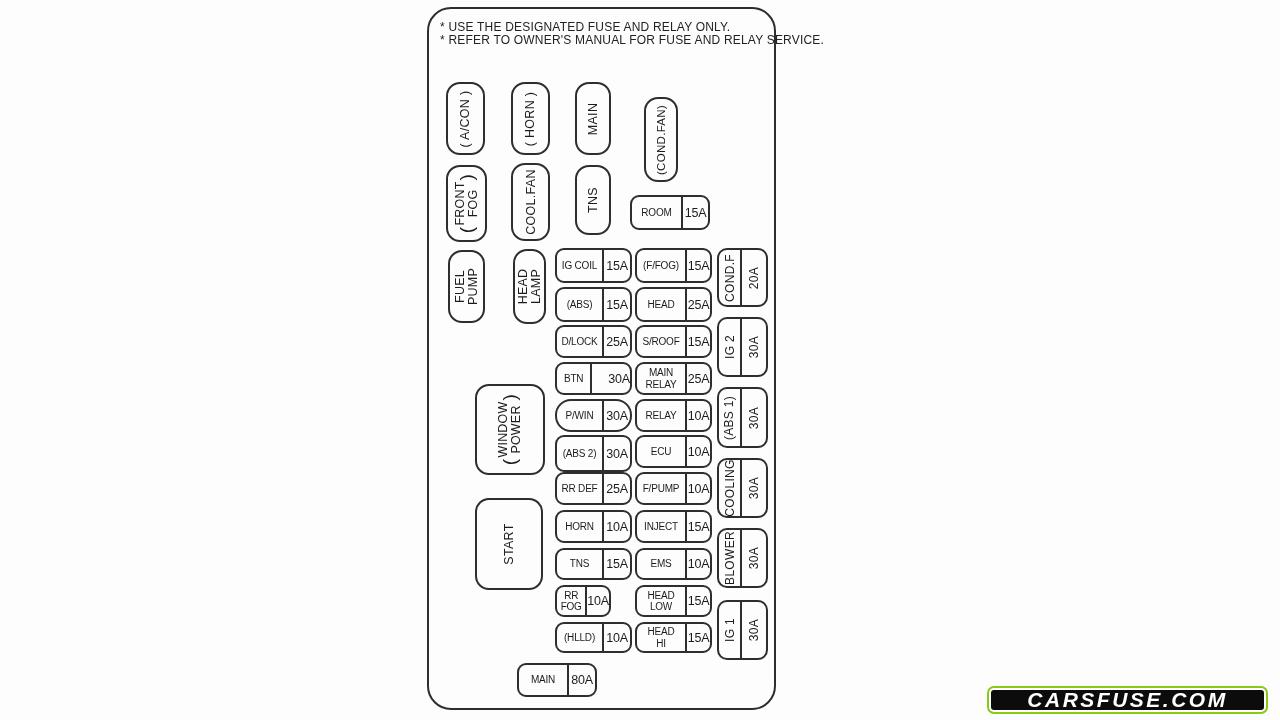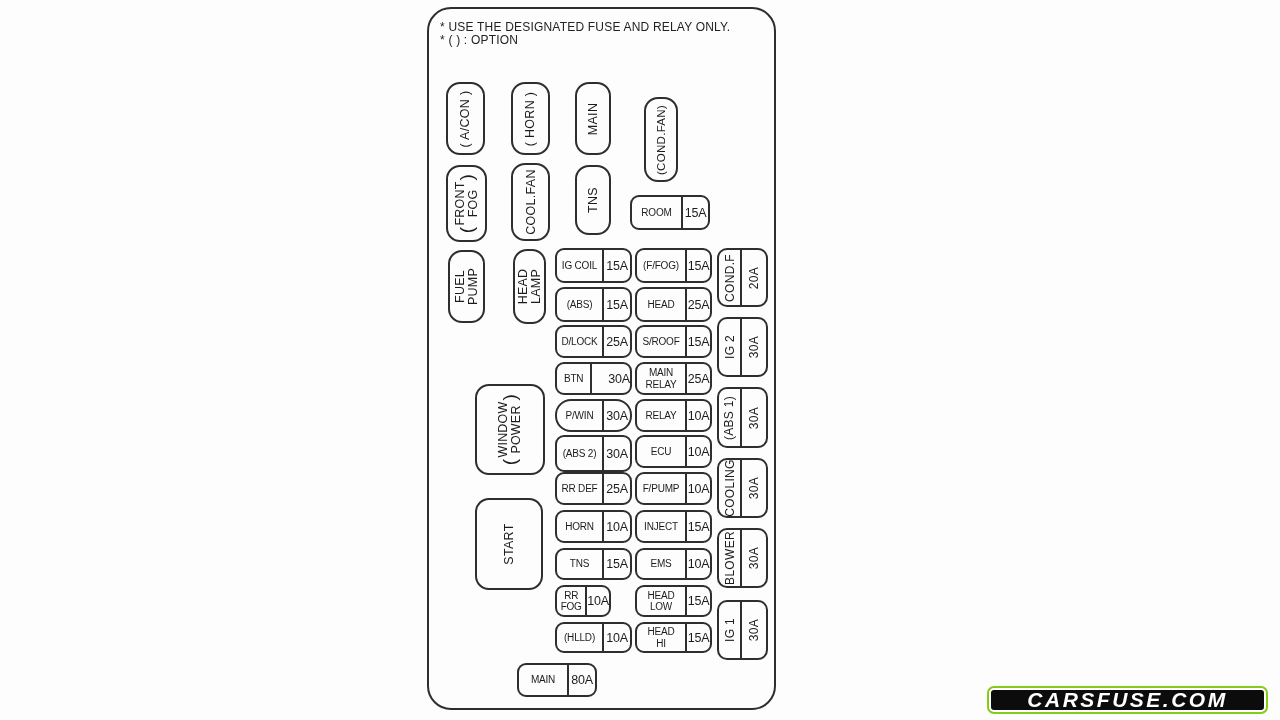--- a/index.html
+++ b/index.html
@@ -45,21 +45,21 @@
   .logo-text{color:#ffffff;font-weight:bold;font-style:italic;font-size:21px;
         letter-spacing:2.5px;white-space:nowrap;}
 </style>
 </head>
 <body>
 
 <div class="panel"></div>
 
 <div class="notes">
   <div>* USE THE DESIGNATED FUSE AND RELAY ONLY.</div>
-  <div>* ( ) : OPTION</div>
+  <div>* REFER TO OWNER'S MANUAL FOR FUSE AND RELAY SERVICE.</div>
 </div>
 
 <div class="relay" style="left:446px;top:82px;width:39px;height:73px;">
   <span class="rot">( A/CON )</span>
 </div>
 <div class="relay" style="left:511px;top:82px;width:39px;height:73px;">
   <span class="rot">( HORN )</span>
 </div>
 <div class="relay" style="left:575px;top:82px;width:36px;height:73px;">
   <span class="rot">MAIN</span>

